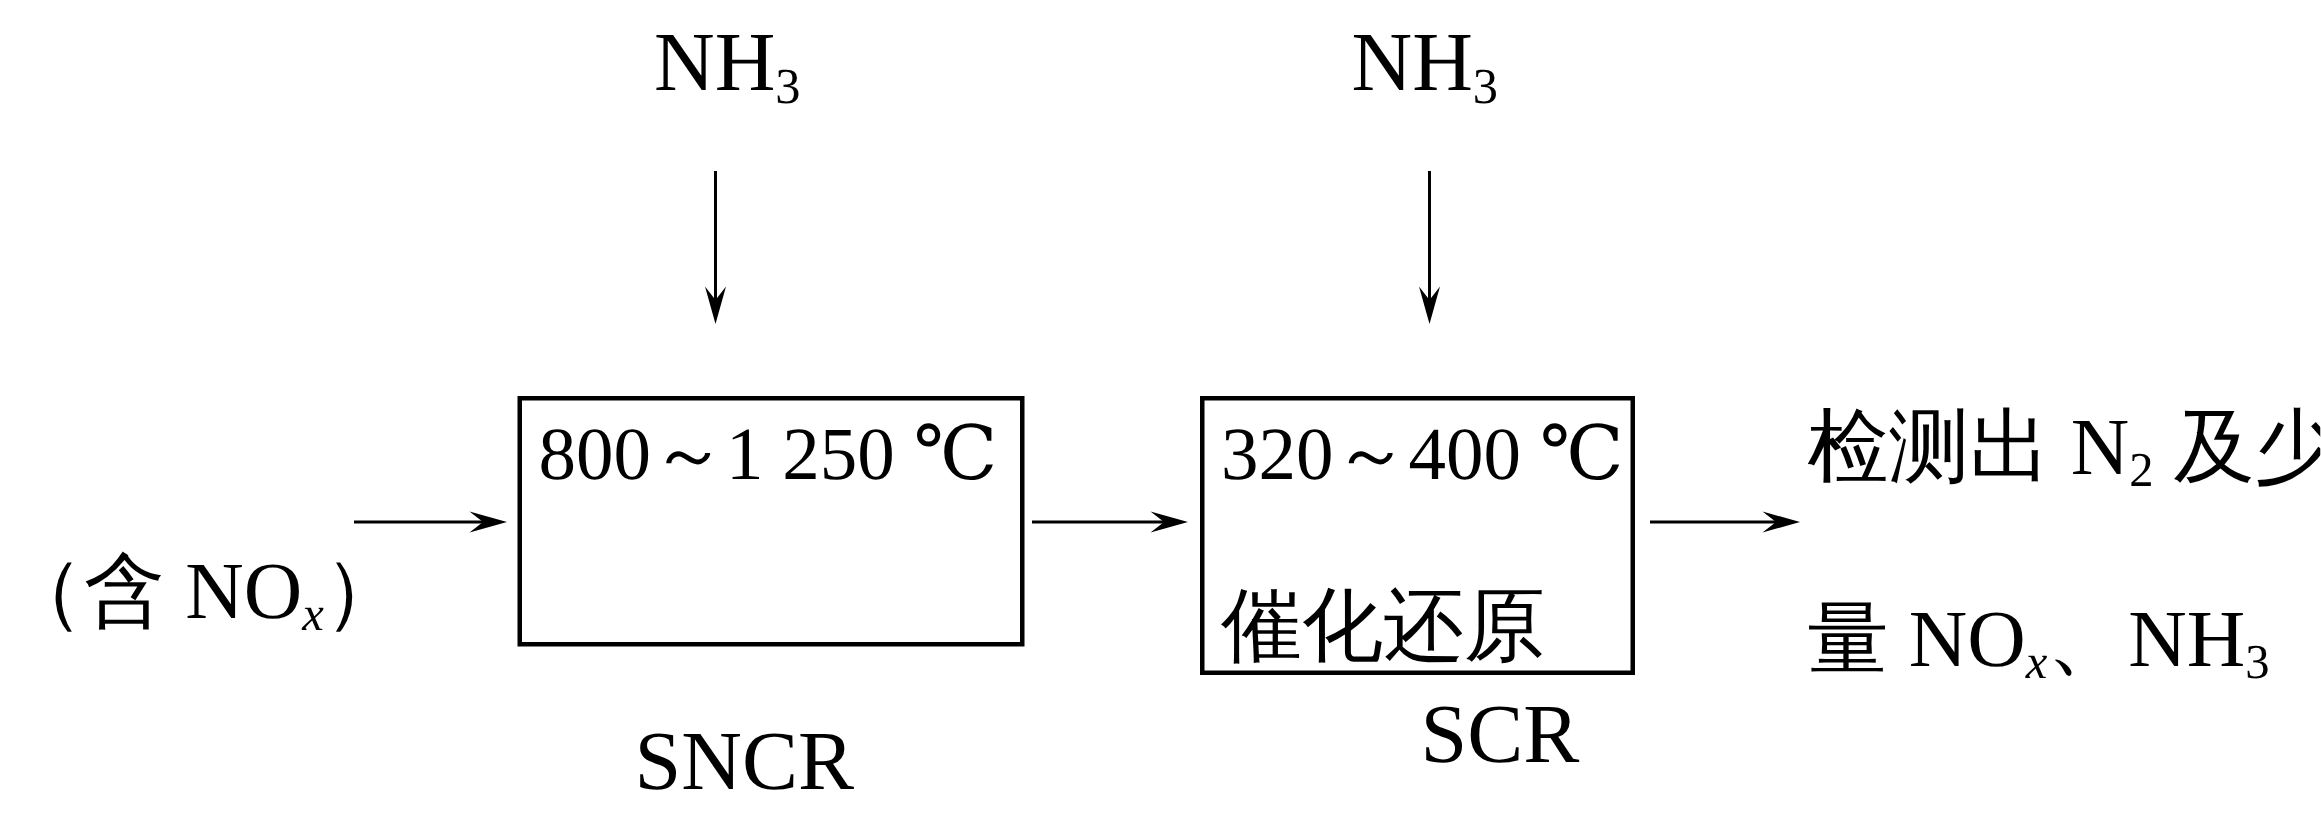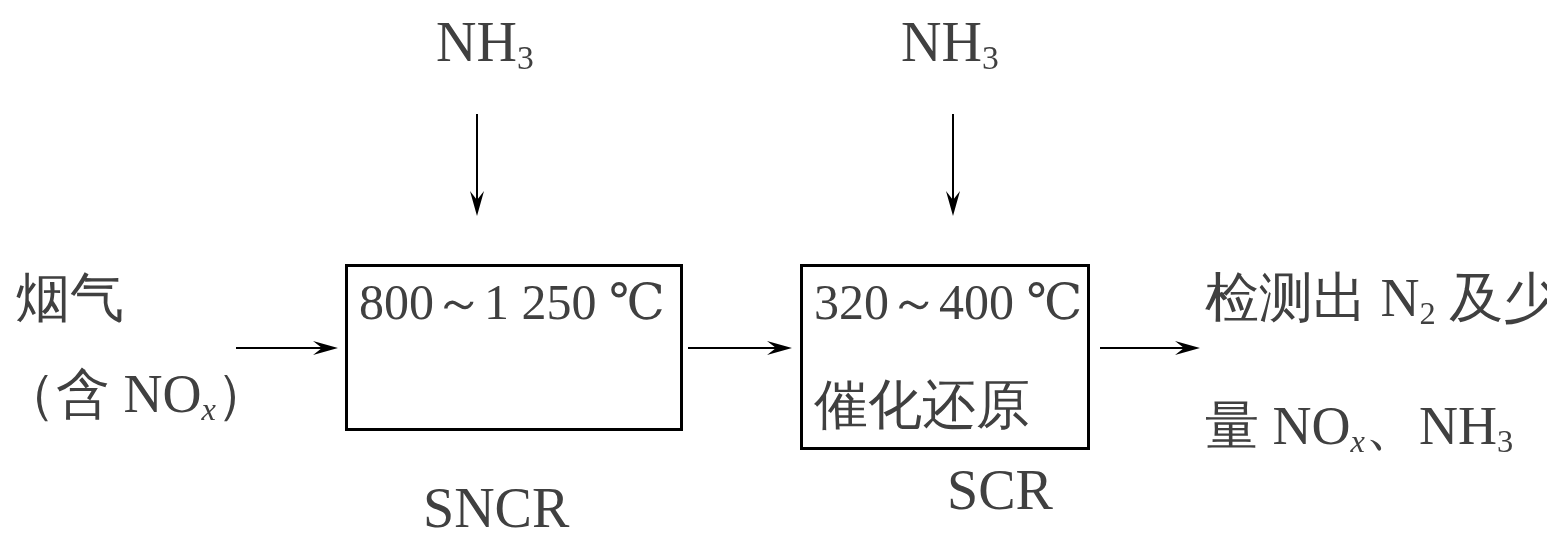--- a/index.html
+++ b/index.html
@@ -5,21 +5,21 @@
   html, body {
     margin: 0;
     padding: 0;
     background: #ffffff;
   }
   .diagram {
     position: relative;
     width: 1547px;
     height: 560px;
     background: #ffffff;
-    color: #404040;
+    color: #000000;
     font-family: "Liberation Serif", "DejaVu Serif", "DejaVu Sans", serif;
     overflow: hidden;
   }
   .abs { position: absolute; white-space: nowrap; }
 
   .reagent-label {
     font-size: 56px;
     line-height: 60px;
   }
   .cjk-line {
@@ -38,21 +38,21 @@
   sub.it { font-style: italic; }
 
   .process-box {
     position: absolute;
     border: 3px solid #000000;
     background: #ffffff;
     box-sizing: border-box;
     display: flex;
     flex-direction: column;
     justify-content: space-between;
-    padding: 6px 8px 12px 11px;
+    padding: 6px 8px 0 11px;
   }
   .box-temp {
     font-size: 50px;
     line-height: 58px;
     white-space: nowrap;
   }
   .box-process {
     font-size: 54px;
     line-height: 60px;
     white-space: nowrap;
@@ -77,21 +77,20 @@
     </svg>
   </div>
 
   <div class="abs" style="left:944px; top:114px;">
     <svg class="arrow" width="18" height="102" viewBox="0 0 18 102">
       <line x1="9" y1="0" x2="9" y2="88"></line>
       <polygon points="9,102 2,77 9,86 16,77"></polygon>
     </svg>
   </div>
 
-  <div class="abs cjk-line" style="left:16px; top:268px;">烟气</div>
   <div class="abs cjk-line" style="left:2px; top:364px;"><span>（含 NO</span><sub class="it">x</sub><span>）</span></div>
 
   <div class="abs" style="left:236px; top:337px;">
     <svg class="arrow" width="102" height="22" viewBox="0 0 102 22">
       <line x1="0" y1="11" x2="88" y2="11"></line>
       <polygon points="102,11 77,4 86,11 77,18"></polygon>
     </svg>
   </div>
 
   <div class="process-box" style="left:345px; top:264px; width:338px; height:167px;">

